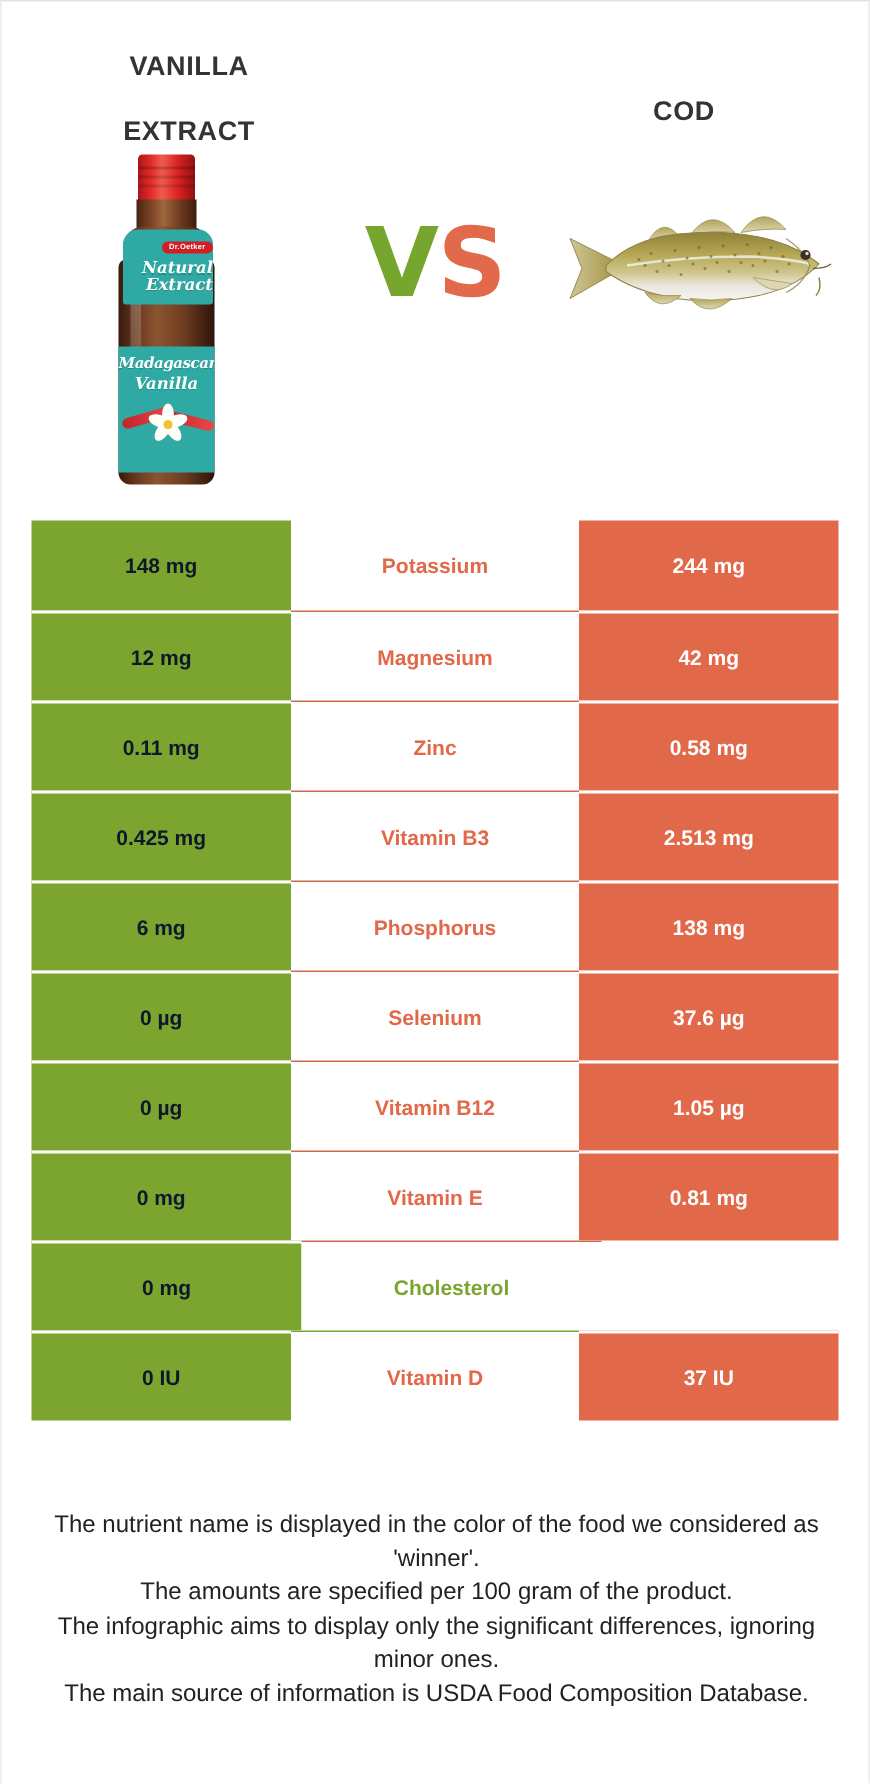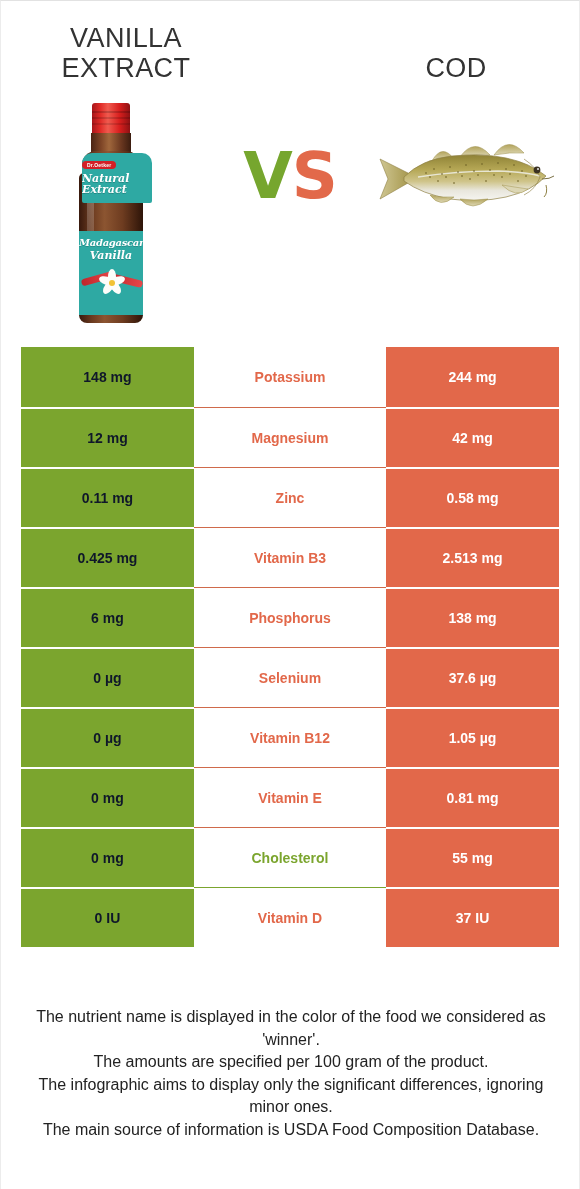--- a/index.html
+++ b/index.html
@@ -18,25 +18,25 @@
   }
 
   
   .headers {
     position: relative;
     height: 100px;
   }
   .title {
     position: absolute;
     color: #333333;
-    font-size: 27px;
-    font-weight: 400;
+    font-size: 18px;
+    font-weight: 700;
     letter-spacing: 0.4px;
     text-align: center;
-    line-height: 30px;
+    line-height: 43px;
     text-transform: uppercase;
   }
   .title-left  { left: 40px;  top: 22px; width: 170px; }
   .title-right { left: 385px; top: 52px; width: 140px; }
 
   
   .products {
     position: relative;
     height: 236px;
   }
@@ -95,24 +95,24 @@
     background: linear-gradient(90deg,#38190d 0%,#6b3a1f 20%,#8c5531 40%,#6e3c20 68%,#2d1408 100%);
     border-radius: 5px 5px 8px 8px;
   }
   .b-body::after {
     content: ""; position: absolute; left: 8px; top: 6px; width: 7px; height: 130px;
     background: linear-gradient(180deg,rgba(255,255,255,.26),rgba(255,255,255,.04));
     border-radius: 4px;
   }
   .lbl-top {
     position: absolute; left: 16px; top: 50px;
-    width: 70px; height: 50px;
+    width: 60px; height: 50px;
     background: #2ea9a3;
     border-radius: 10px 10px 2px 2px;
-    text-align: left;
+    text-align: right;
     overflow: hidden;
   }
   .lbl-top .brand {
     margin-top: 3px;
     font-size: 5px; color: #ffffff; font-weight: 700;
     background: #d21f26;
     display: inline-block; padding: 1px 5px; border-radius: 6px;
     letter-spacing: .2px;
   }
   .lbl-top .l1, .lbl-top .l2 {
@@ -370,21 +370,20 @@
     <div class="cell cell-right">1.05 µg</div>
   </div>
   <div class="row">
     <div class="cell cell-left">0 mg</div>
     <div class="cell cell-mid win-orange">Vitamin E</div>
     <div class="cell cell-right">0.81 mg</div>
   </div>
   <div class="row">
     <div class="cell cell-left">0 mg</div>
     <div class="cell cell-mid win-green">Cholesterol</div>
-    <div class="cell cell-right">55 mg</div>
   </div>
   <div class="row sep-green">
     <div class="cell cell-left">0 IU</div>
     <div class="cell cell-mid win-orange">Vitamin D</div>
     <div class="cell cell-right">37 IU</div>
   </div>
 </div>
 
 <div class="footer">
   <div>The nutrient name is displayed in the color of the food we considered as 'winner'.</div>

